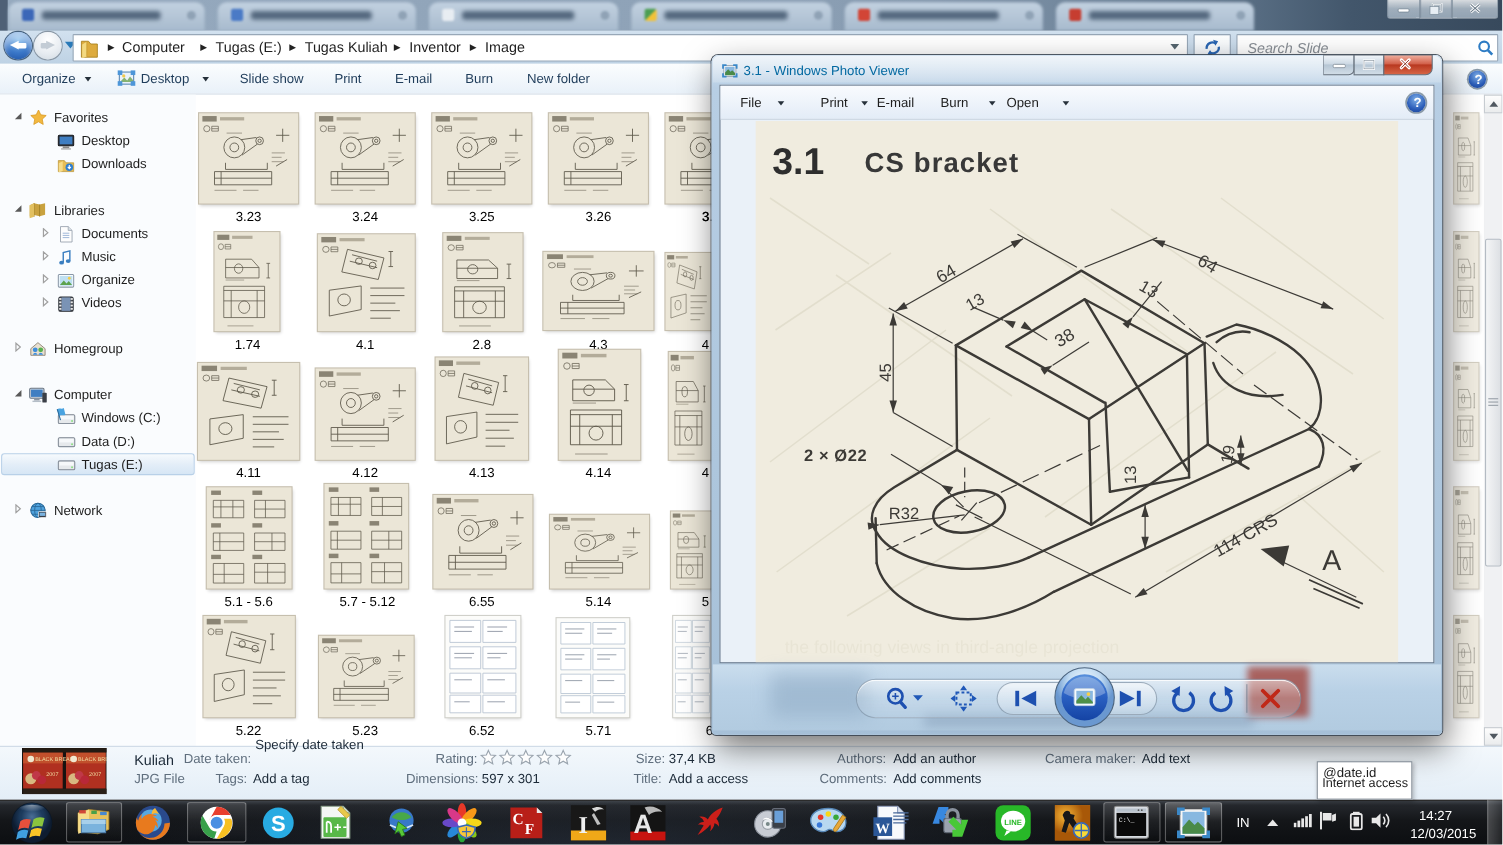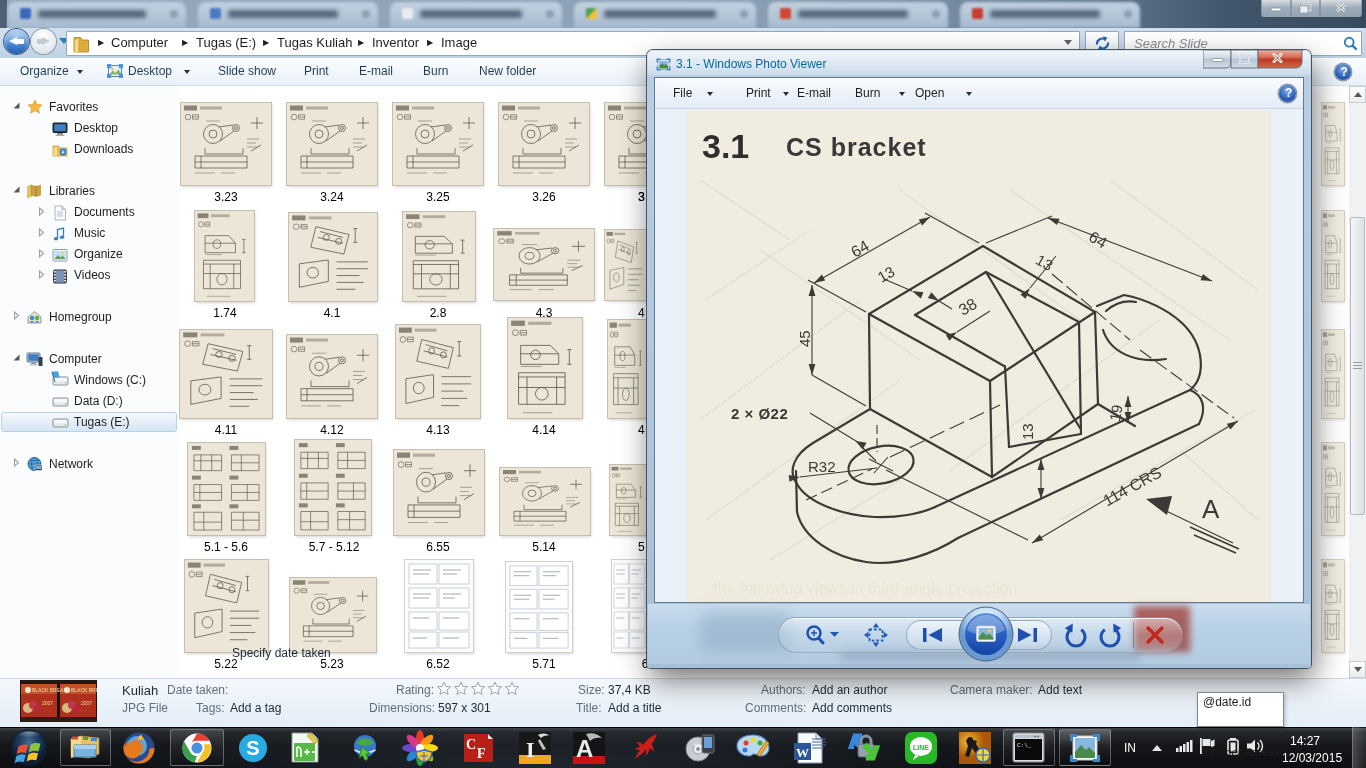--- a/index.html
+++ b/index.html
@@ -484,37 +484,37 @@
       <circle cx="18" cy="29" r="4" fill="#b82838"></circle>
 <circle cx="47" cy="28" r="5" fill="#d8b880"></circle>
       <circle cx="52" cy="25" r="4" fill="#c03848"></circle>
       <circle cx="57" cy="29" r="4" fill="#b82838"></circle>
 <text x="22" y="25" font-size="5" fill="#f0dca0">2007</text>
       <text x="61" y="25" font-size="5" fill="#f0dca0">2007</text>
 </svg>
     <div class="dv" style="left:122px;top:683px;font-size:13px">Kuliah</div>
     <div class="dl" style="left:122px;top:701px">JPG File</div>
     <div class="dl" style="left:167px;top:683px">Date taken:</div>
-    <div class="dv" style="left:232px;top:646px">Specify date taken</div>
+    <div class="dv" style="left:232px;top:670px">Specify date taken</div>
     <div class="dl" style="left:196px;top:701px">Tags:</div>
     <div class="dv" style="left:230px;top:701px">Add a tag</div>
     <div class="dl" style="left:396px;top:683px">Rating:</div>
     <svg class="abs" style="left:436px;top:681px" width="84" height="16" viewBox="0 0 84 16">
       <path transform="translate(8,0)" d="M0 1.2 l1.9 4.2 4.6.4 -3.5 3.1 1 4.5 L0 11 l-4 2.4 1-4.5 -3.5-3.1 4.6-.4z" fill="#fdfdfd" stroke="#9aa4ae" stroke-width="1"></path>
       <path transform="translate(25,0)" d="M0 1.2 l1.9 4.2 4.6.4 -3.5 3.1 1 4.5 L0 11 l-4 2.4 1-4.5 -3.5-3.1 4.6-.4z" fill="#fdfdfd" stroke="#9aa4ae" stroke-width="1"></path>
       <path transform="translate(42,0)" d="M0 1.2 l1.9 4.2 4.6.4 -3.5 3.1 1 4.5 L0 11 l-4 2.4 1-4.5 -3.5-3.1 4.6-.4z" fill="#fdfdfd" stroke="#9aa4ae" stroke-width="1"></path>
       <path transform="translate(59,0)" d="M0 1.2 l1.9 4.2 4.6.4 -3.5 3.1 1 4.5 L0 11 l-4 2.4 1-4.5 -3.5-3.1 4.6-.4z" fill="#fdfdfd" stroke="#9aa4ae" stroke-width="1"></path>
       <path transform="translate(76,0)" d="M0 1.2 l1.9 4.2 4.6.4 -3.5 3.1 1 4.5 L0 11 l-4 2.4 1-4.5 -3.5-3.1 4.6-.4z" fill="#fdfdfd" stroke="#9aa4ae" stroke-width="1"></path>
     </svg>
     <div class="dl" style="left:369px;top:701px">Dimensions:</div>
     <div class="dv" style="left:438px;top:701px">597 x 301</div>
     <div class="dl" style="left:578px;top:683px">Size:</div>
     <div class="dv" style="left:608px;top:683px">37,4 KB</div>
     <div class="dl" style="left:576px;top:701px">Title:</div>
-    <div class="dv" style="left:608px;top:701px">Add a title</div>
+    <div class="dv" style="left:608px;top:701px">Add a access</div>
     <div class="dl" style="left:761px;top:683px">Authors:</div>
     <div class="dv" style="left:812px;top:683px">Add an author</div>
     <div class="dl" style="left:745px;top:701px">Comments:</div>
     <div class="dv" style="left:812px;top:701px">Add comments</div>
     <div class="dl" style="left:950px;top:683px">Camera maker:</div>
     <div class="dv" style="left:1038px;top:683px">Add text</div>
     <div class="abs" style="left:0;top:727px;width:1366px;height:41px;background:linear-gradient(#3e434a 0%,#24272c 10%,#141619 45%,#0c0e11 100%);border-top:1px solid #000"></div>
     <div class="abs" style="left:0;top:727px;width:1366px;height:41px;background:radial-gradient(ellipse 700px 60px at 40% 100%,rgba(90,110,140,.25),transparent 70%)"></div>
     <svg class="abs" style="left:7px;top:728px" width="44" height="40" viewBox="0 0 44 40">
 <defs>
@@ -916,13 +916,13 @@
         <text x="1020" y="441" font-size="15" transform="rotate(-90 1026 434)">13</text>
         <text x="1108" y="422" font-size="15" transform="rotate(-80 1114 415)">19</text>
         <text x="1096" y="492" font-size="16" transform="rotate(-29 1130 478)">114  CRS</text>
         <text x="731" y="419" font-size="15" font-weight="bold" letter-spacing=".5">2 × Ø22</text>
         <text x="808" y="472" font-size="15">R32</text>
         <text x="1202" y="518" font-size="26">A</text>
       </g>
     </svg>
     <div class="abs" style="left:1197px;top:692px;width:87px;height:35px;background:#fff;border:1px solid #808a94;box-shadow:1px 2px 4px rgba(0,0,0,.25)"></div>
 <div class="abs" style="left:1203px;top:695px;font-size:12px;color:#1e1e1e">@date.id</div>
-<div class="abs" style="left:1202px;top:746px;font-size:11.5px;font-style:italic;color:#1e1e1e">Internet access</div>
+<div class="abs" style="left:1202px;top:706px;font-size:11.5px;color:#1e1e1e">Internet access</div>
   </div>
 </body></html>

